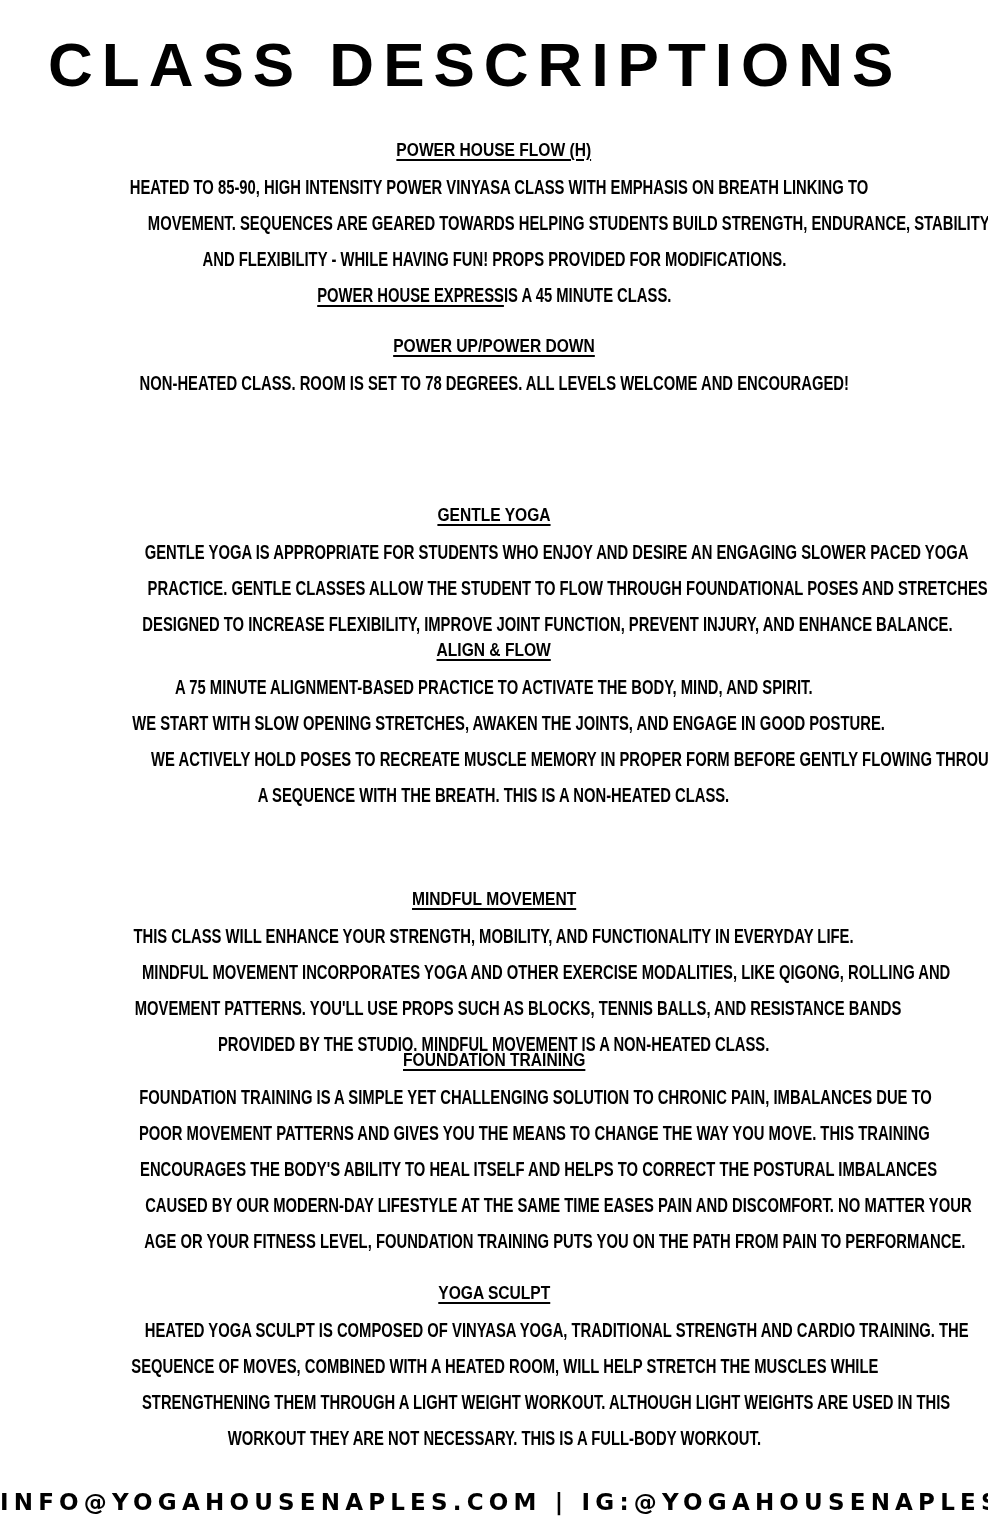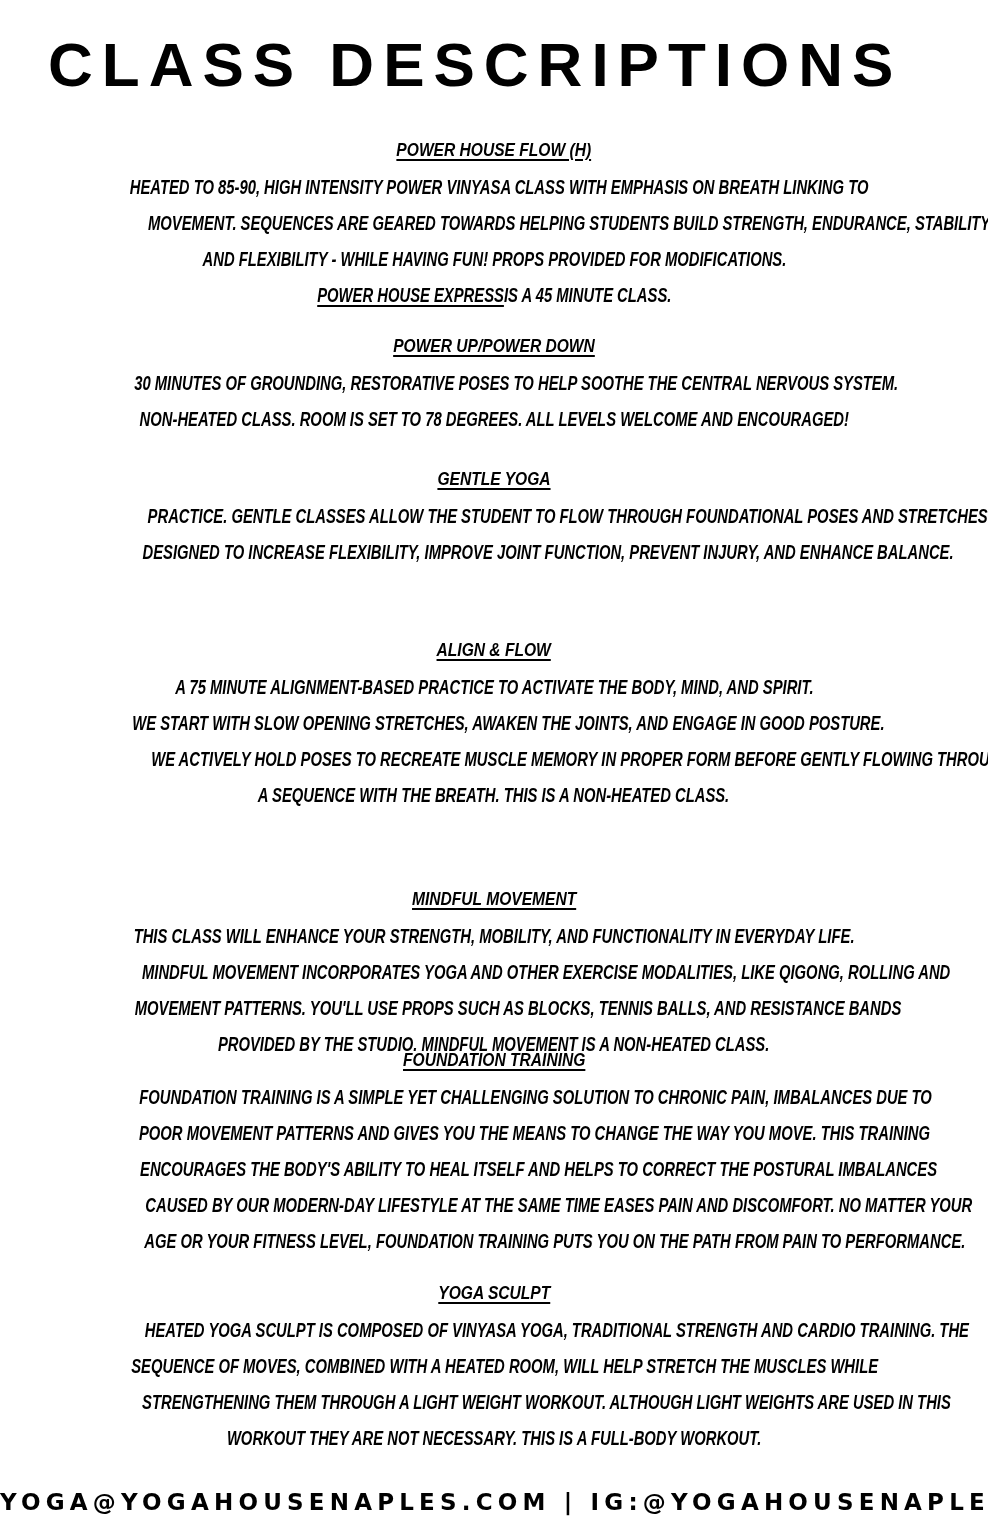--- a/index.html
+++ b/index.html
@@ -27,21 +27,20 @@
       letter-spacing: 9px;
       line-height: 70px;
       transform: scaleX(1.0);
       margin-left: 48px;
     }
     .section {
       position: absolute;
       left: 0;
       width: 988px;
       text-align: center;
-      font-style: italic;
     }
     .section-heading {
       display: inline-block;
       font-family: "Liberation Sans Narrow", "Liberation Sans", sans-serif;
       font-weight: bold;
       font-size: 19px;
       line-height: 22px;
       text-decoration: underline;
       text-decoration-thickness: 2px;
       text-underline-offset: 3px;
@@ -95,26 +94,26 @@
 <div class="section" style="top:139px;">
   <div class="heading-wrap"><span class="section-heading">POWER HOUSE FLOW (H)</span></div>
   <div class="line"><span>HEATED TO 85-90, HIGH INTENSITY POWER VINYASA CLASS WITH EMPHASIS ON BREATH LINKING TO</span></div>
   <div class="line"><span>MOVEMENT. SEQUENCES ARE GEARED TOWARDS HELPING STUDENTS BUILD STRENGTH, ENDURANCE, STABILITY</span></div>
   <div class="line"><span>AND FLEXIBILITY - WHILE HAVING FUN! PROPS PROVIDED FOR MODIFICATIONS.</span></div>
   <div class="line"><span><span class="underline" style="transform:none;font-size:inherit;">POWER HOUSE EXPRESS</span><span style="transform:none;font-size:inherit;"> IS A 45 MINUTE CLASS.</span></span></div>
 </div>
 
 <div class="section" style="top:335px;">
   <div class="heading-wrap"><span class="section-heading">POWER UP/POWER DOWN</span></div>
-  <div class="line"><span>30 MINUTES OF GROUNDING, RESTORATIVE POSES TO HELP SOOTHE THE CENTRAL NERVOUS SYSTEM.</span></div>
   <div class="line"><span>NON-HEATED CLASS. ROOM IS SET TO 78 DEGREES. ALL LEVELS WELCOME AND ENCOURAGED!</span></div>
 </div>
 
-<div class="section" style="top:468px;">
+<div class="section" style="top:504px;">
   <div class="heading-wrap"><span class="section-heading">GENTLE YOGA</span></div>
+  <div class="line"><span>GENTLE YOGA IS APPROPRIATE FOR STUDENTS WHO ENJOY AND DESIRE AN ENGAGING SLOWER PACED YOGA</span></div>
   <div class="line"><span>PRACTICE. GENTLE CLASSES ALLOW THE STUDENT TO FLOW THROUGH FOUNDATIONAL POSES AND STRETCHES</span></div>
   <div class="line"><span>DESIGNED TO INCREASE FLEXIBILITY, IMPROVE JOINT FUNCTION, PREVENT INJURY, AND ENHANCE BALANCE.</span></div>
 </div>
 
 <div class="section" style="top:639px;">
   <div class="heading-wrap"><span class="section-heading">ALIGN &amp; FLOW</span></div>
   <div class="line"><span>A 75 MINUTE ALIGNMENT-BASED PRACTICE TO ACTIVATE THE BODY, MIND, AND SPIRIT.</span></div>
   <div class="line"><span>WE START WITH SLOW OPENING STRETCHES, AWAKEN THE JOINTS, AND ENGAGE IN GOOD POSTURE.</span></div>
   <div class="line"><span>WE ACTIVELY HOLD POSES TO RECREATE MUSCLE MEMORY IN PROPER FORM BEFORE GENTLY FLOWING THROUGH</span></div>
   <div class="line"><span>A SEQUENCE WITH THE BREATH. THIS IS A NON-HEATED CLASS.</span></div>
@@ -139,14 +138,14 @@
 
 <div class="section" style="top:1282px;">
   <div class="heading-wrap"><span class="section-heading">YOGA SCULPT</span></div>
   <div class="line"><span>HEATED YOGA SCULPT IS COMPOSED OF VINYASA YOGA, TRADITIONAL STRENGTH AND CARDIO TRAINING. THE</span></div>
   <div class="line"><span>SEQUENCE OF MOVES, COMBINED WITH A HEATED ROOM, WILL HELP STRETCH THE MUSCLES WHILE</span></div>
   <div class="line"><span>STRENGTHENING THEM THROUGH A LIGHT WEIGHT WORKOUT. ALTHOUGH LIGHT WEIGHTS ARE USED IN THIS</span></div>
   <div class="line"><span>WORKOUT THEY ARE NOT NECESSARY. THIS IS A FULL-BODY WORKOUT.</span></div>
 </div>
 
 <div class="footer">
-  <span>YOGA@YOGAHOUSENAPLES.COM</span><span> | </span><span>IG:@YOGAHOUSENAPLES</span>
+  <span>INFO@YOGAHOUSENAPLES.COM</span><span> | </span><span>IG:@YOGAHOUSENAPLES</span>
 </div>
 
 </body></html>

